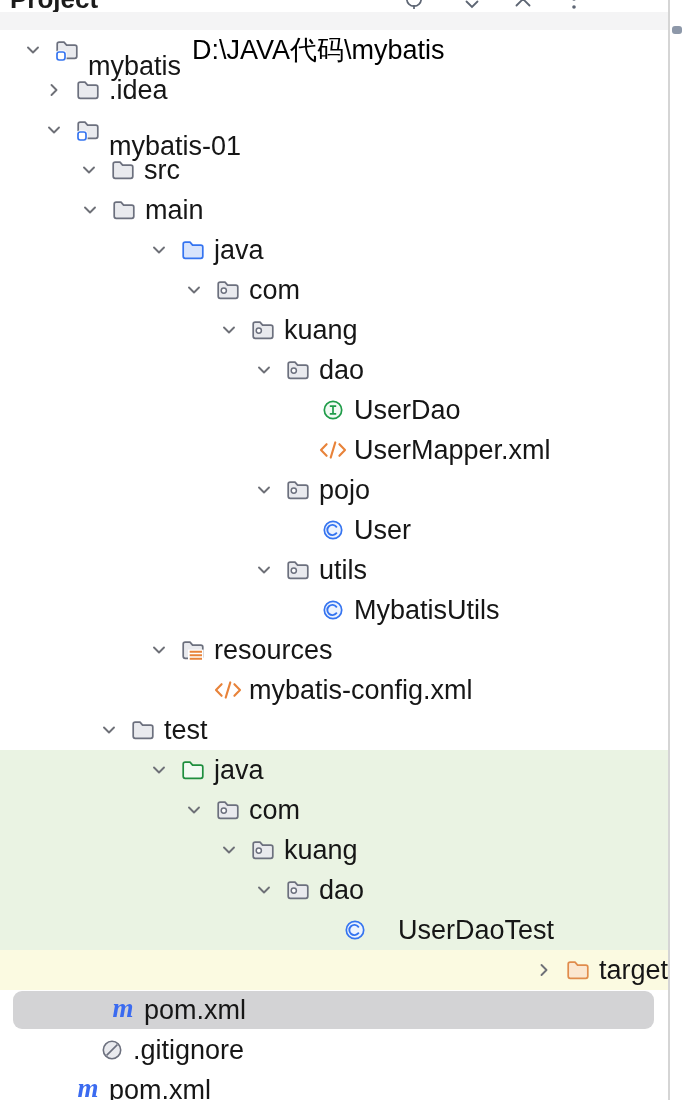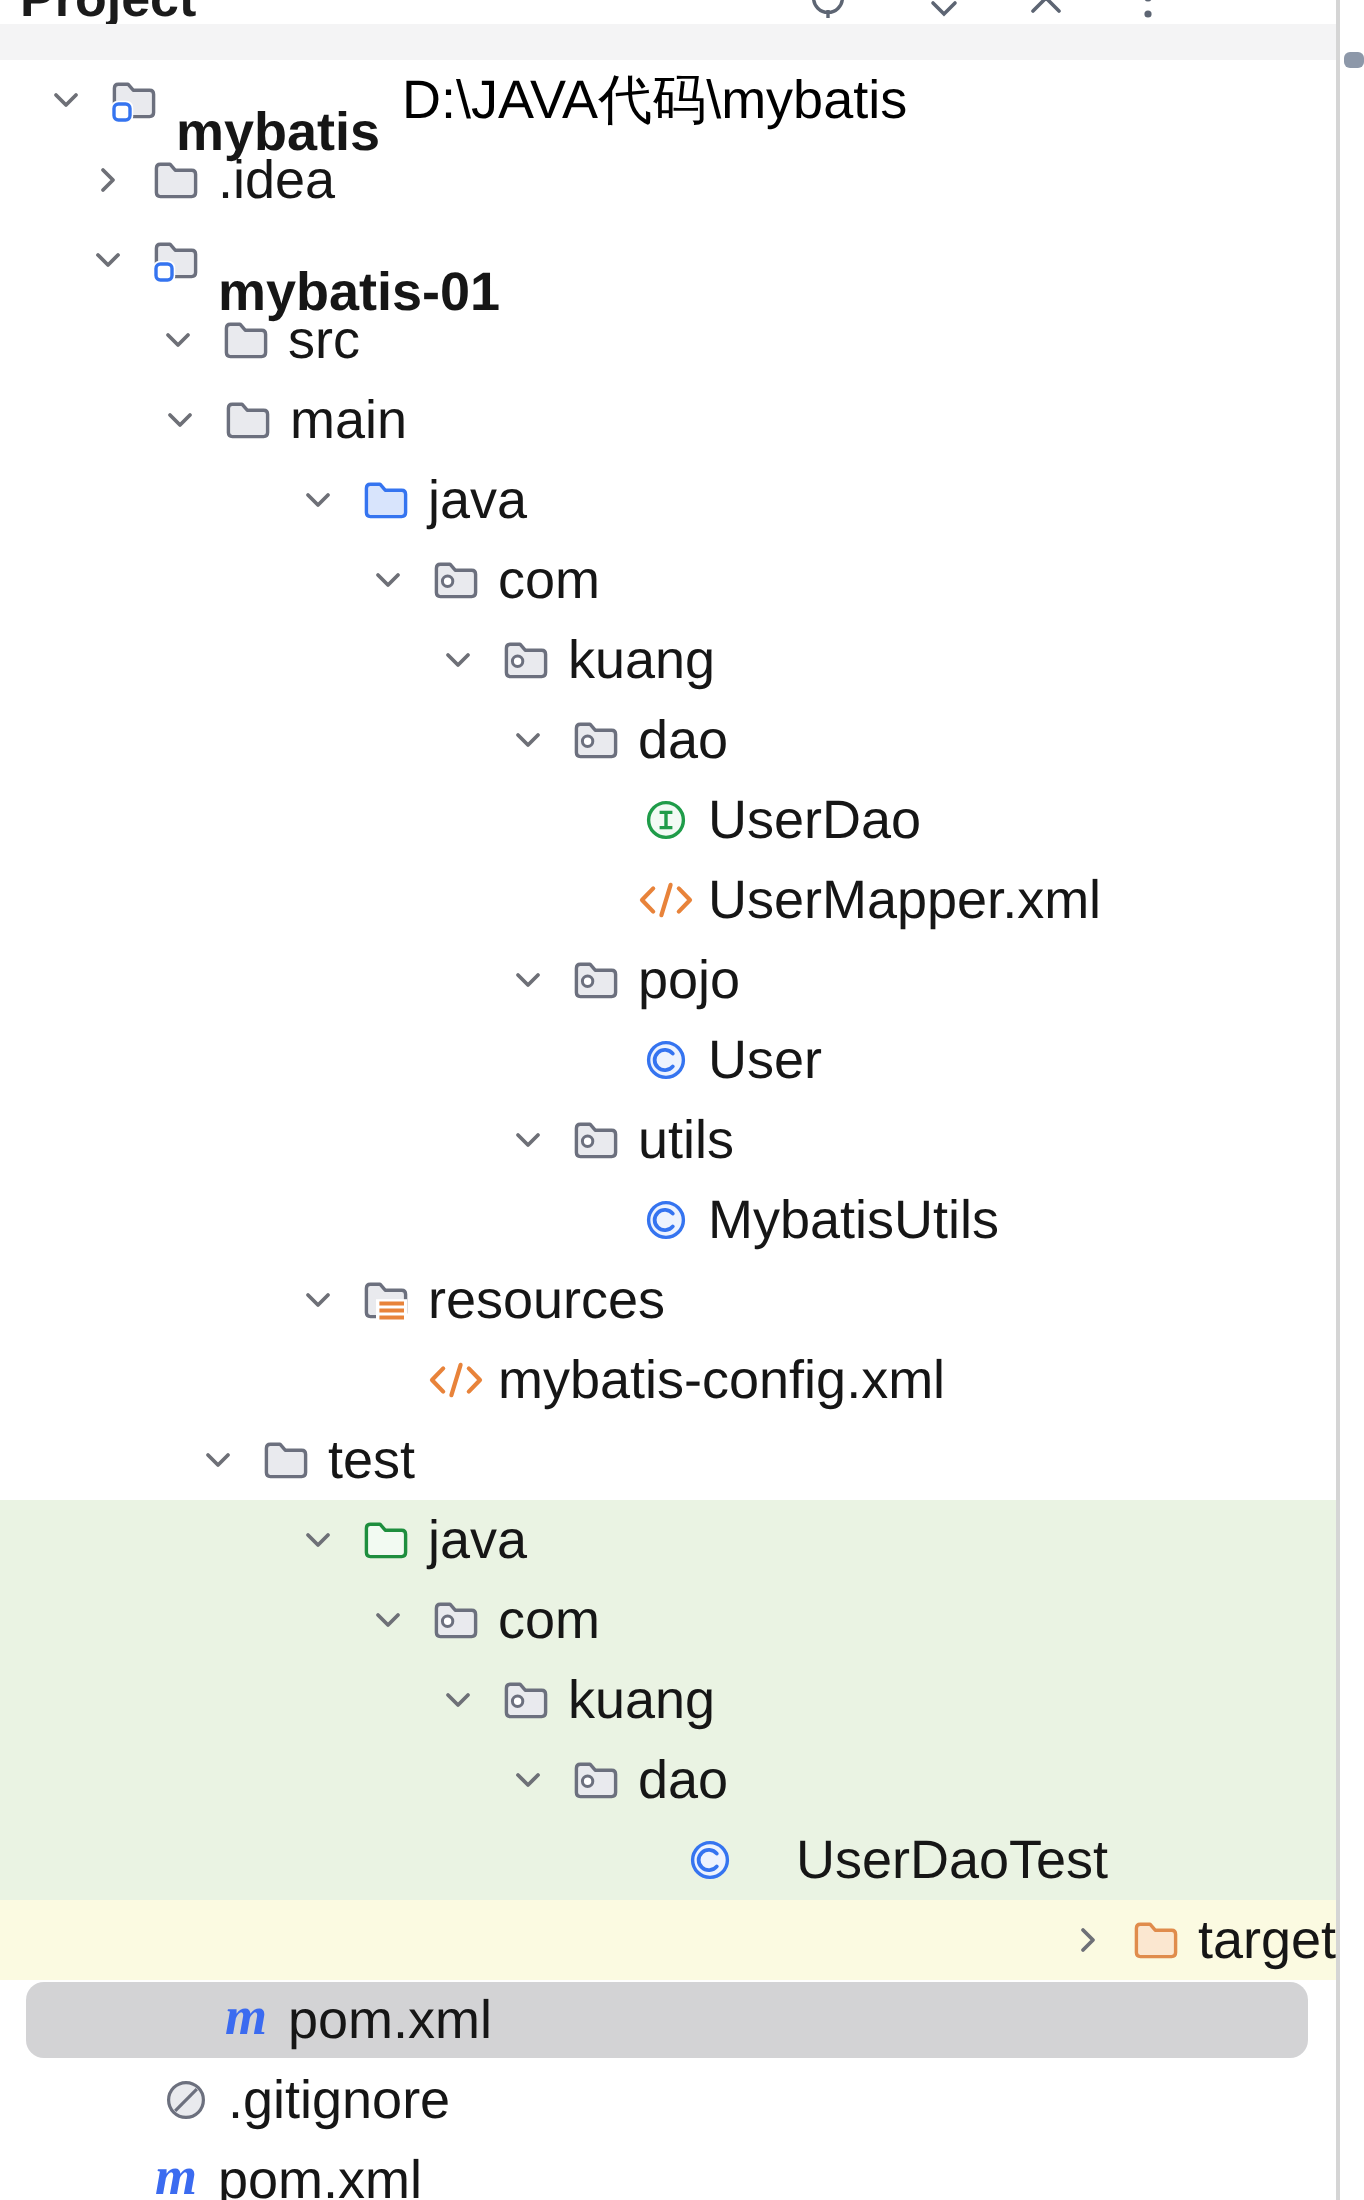--- a/index.html
+++ b/index.html
@@ -29,21 +29,21 @@
   .row.hl-test { background:var(--test-bg,#EAF3E3); }
   .row.hl-excluded { background:var(--excluded-bg,#FBFAE1); }
   .row.hl-selected::before {
     content:""; position:absolute; left:13px; right:14px; top:1px; bottom:1px;
     background:var(--selection-bg,#D3D3D5); border-radius:9px; z-index:-1;
   }
   .chev { width:22px; height:22px; margin-right:10px; flex:none; }
   .chev svg { display:block; }
   .icon { width:26px; height:26px; margin-right:8px; flex:none; display:flex; align-items:center; justify-content:center; }
   .icon.wide { width:30px; margin-left:-2px; margin-right:6px; }
-  .label.bold { font-weight:700;margin-top:32px; }
+  .label.bold { font-weight:400;margin-top:32px; }
   .annotation { color:#000000; margin-left:11px; }
 
   
   .divider { position:absolute; left:668px; top:0; width:2px; height:1100px; background:var(--divider,#D5D5D5); }
   .editor-edge { position:absolute; left:670px; top:0; width:12px; height:1100px; background:#fff; }
   .scroll-thumb { position:absolute; left:672px; top:26px; width:10px; height:8px;
     background:#8D98A9; border-radius:3px; }
 </style>
 </head>
 <body>
@@ -388,21 +388,21 @@
         </div>
         <div class="row hl-selected" style="padding-left: 78px;">
           <span class="chev"></span>
           <span class="icon">
             <svg width="26" height="26" viewBox="0 0 26 26">
               <text x="13" y="20" text-anchor="middle" font-family="Liberation Serif, serif" font-style="italic" font-weight="700" font-size="27" fill="#3B6BF0">m</text>
             </svg>
           </span>
           <span class="label">pom.xml</span>
         </div>
-        <div class="row" style="padding-left: 48px;">
+        <div class="row" style="padding-left: 67px;">
           <span class="chev"></span>
           <span class="icon">
             <svg width="26" height="26" viewBox="0 0 26 26">
               <circle cx="13" cy="13" r="8.7" fill="#E9EAEE" stroke="#6C707E" stroke-width="1.6"></circle>
               <path d="M7.6 18.4 L18.4 7.6" stroke="#6C707E" stroke-width="1.6"></path>
             </svg>
           </span>
           <span class="label">.gitignore</span>
         </div>
         <div class="row" style="padding-left: 43px;">

